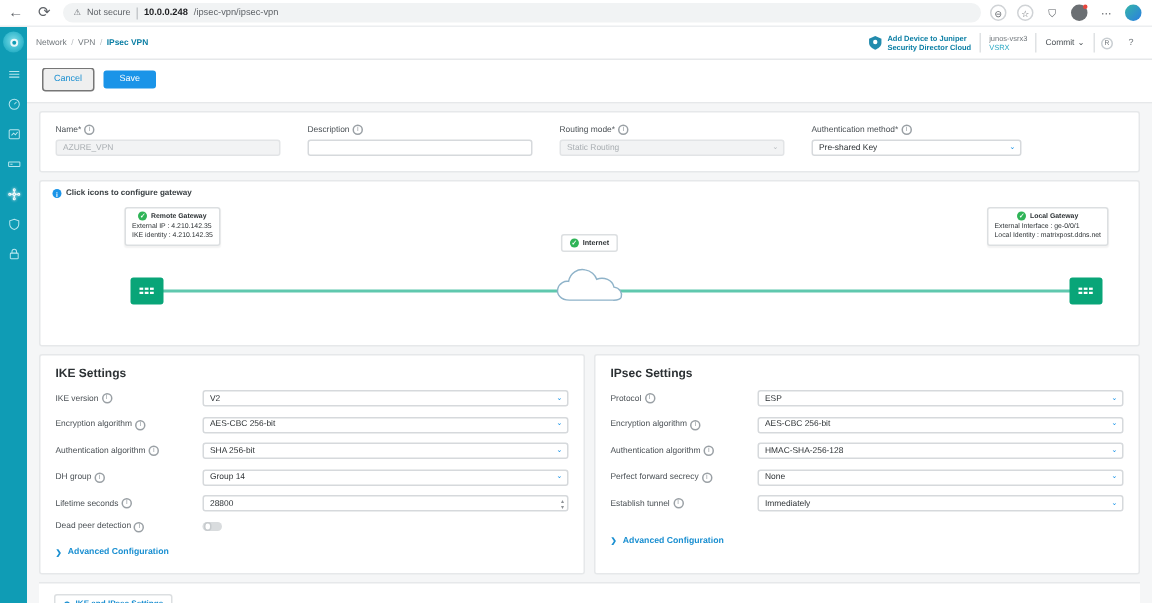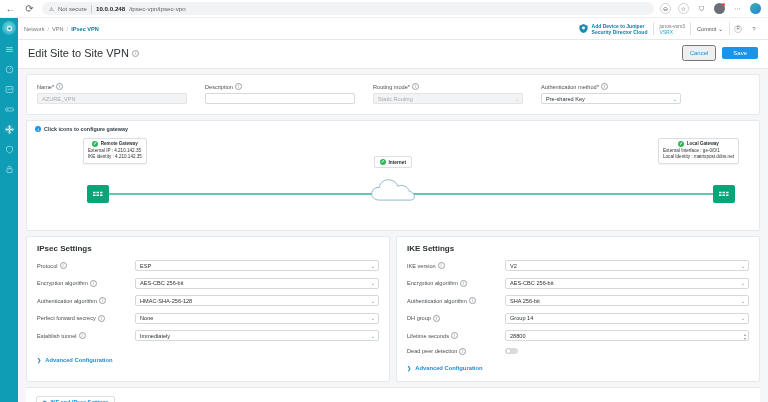--- a/index.html
+++ b/index.html
@@ -291,24 +291,20 @@
         <div class="hdr-ico round">
           <span class="rb">R</span>
         </div>
         <div class="hdr-ico">
           <span>?</span>
         </div>
       </div>
     </div>
 
     <div class="title-bar">
-      <div class="page-title">
-        <span>Edit Site to Site VPN</span>
-        <span class="info-ico">i</span>
-      </div>
       <div class="title-actions">
         <button class="btn-link">Cancel</button>
         <button class="btn-primary">Save</button>
       </div>
     </div>
 
     <div class="content">
 
       <div class="card">
         <div class="form-row">
@@ -410,84 +406,20 @@
               <rect x="4" y="10" width="5" height="3" fill="#ffffff"></rect>
               <rect x="11" y="10" width="5" height="3" fill="#ffffff"></rect>
               <rect x="18" y="10" width="5" height="3" fill="#ffffff"></rect>
             </svg>
           </div>
         </div>
       </div>
 
       <div class="panels">
 
-        <div class="panel ipsec">
-          <div class="panel-title">IPsec Settings</div>
-
-          <div class="srow">
-            <div class="sl">
-              <span>Protocol</span>
-              <span class="info-ico">i</span>
-            </div>
-            <div class="sc sel">
-              <div class="inp">ESP</div>
-              <span class="caret">⌄</span>
-            </div>
-          </div>
-
-          <div class="srow">
-            <div class="sl">
-              <span>Encryption algorithm</span>
-              <span class="info-ico">i</span>
-            </div>
-            <div class="sc sel">
-              <div class="inp">AES-CBC 256-bit</div>
-              <span class="caret">⌄</span>
-            </div>
-          </div>
-
-          <div class="srow">
-            <div class="sl">
-              <span>Authentication algorithm</span>
-              <span class="info-ico">i</span>
-            </div>
-            <div class="sc sel">
-              <div class="inp">HMAC-SHA-256-128</div>
-              <span class="caret">⌄</span>
-            </div>
-          </div>
-
-          <div class="srow">
-            <div class="sl">
-              <span>Perfect forward secrecy</span>
-              <span class="info-ico">i</span>
-            </div>
-            <div class="sc sel">
-              <div class="inp">None</div>
-              <span class="caret">⌄</span>
-            </div>
-          </div>
-
-          <div class="srow">
-            <div class="sl">
-              <span>Establish tunnel</span>
-              <span class="info-ico">i</span>
-            </div>
-            <div class="sc sel">
-              <div class="inp">Immediately</div>
-              <span class="caret">⌄</span>
-            </div>
-          </div>
-
-          <div class="adv">
-            <span class="chev">❯</span>
-            <span>Advanced Configuration</span>
-          </div>
-        </div>
-
         <div class="panel ike">
           <div class="panel-title">IKE Settings</div>
 
           <div class="srow">
             <div class="sl">
               <span>IKE version</span>
               <span class="info-ico">i</span>
             </div>
             <div class="sc sel">
               <div class="inp">V2</div>
@@ -552,20 +484,84 @@
                 <span class="knob"></span>
               </div>
             </div>
           </div>
 
           <div class="adv">
             <span class="chev">❯</span>
             <span>Advanced Configuration</span>
           </div>
         </div>
+
+        <div class="panel ipsec">
+          <div class="panel-title">IPsec Settings</div>
+
+          <div class="srow">
+            <div class="sl">
+              <span>Protocol</span>
+              <span class="info-ico">i</span>
+            </div>
+            <div class="sc sel">
+              <div class="inp">ESP</div>
+              <span class="caret">⌄</span>
+            </div>
+          </div>
+
+          <div class="srow">
+            <div class="sl">
+              <span>Encryption algorithm</span>
+              <span class="info-ico">i</span>
+            </div>
+            <div class="sc sel">
+              <div class="inp">AES-CBC 256-bit</div>
+              <span class="caret">⌄</span>
+            </div>
+          </div>
+
+          <div class="srow">
+            <div class="sl">
+              <span>Authentication algorithm</span>
+              <span class="info-ico">i</span>
+            </div>
+            <div class="sc sel">
+              <div class="inp">HMAC-SHA-256-128</div>
+              <span class="caret">⌄</span>
+            </div>
+          </div>
+
+          <div class="srow">
+            <div class="sl">
+              <span>Perfect forward secrecy</span>
+              <span class="info-ico">i</span>
+            </div>
+            <div class="sc sel">
+              <div class="inp">None</div>
+              <span class="caret">⌄</span>
+            </div>
+          </div>
+
+          <div class="srow">
+            <div class="sl">
+              <span>Establish tunnel</span>
+              <span class="info-ico">i</span>
+            </div>
+            <div class="sc sel">
+              <div class="inp">Immediately</div>
+              <span class="caret">⌄</span>
+            </div>
+          </div>
+
+          <div class="adv">
+            <span class="chev">❯</span>
+            <span>Advanced Configuration</span>
+          </div>
+        </div>
       </div>
 
       <div class="bottom-bar">
         <div class="bb-btn">
           <span class="gi">⚙</span>
           <span>IKE and IPsec Settings</span>
         </div>
       </div>
 
     </div>

